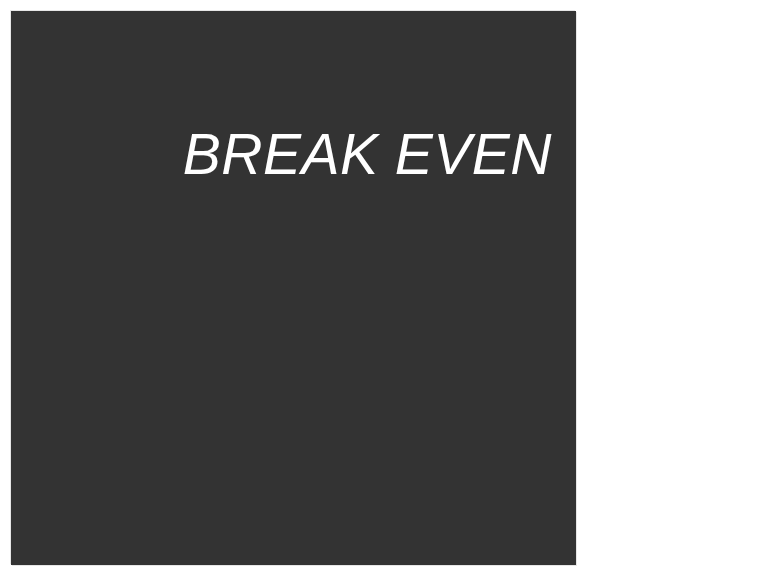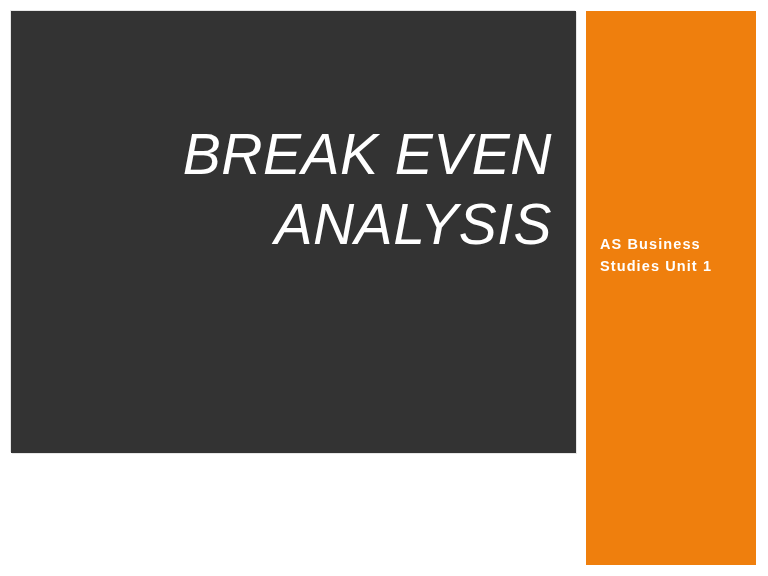--- a/index.html
+++ b/index.html
@@ -24,21 +24,21 @@
     height: 576px;
     background: #ffffff;
   }
 
   
   #title-panel {
     position: absolute;
     left: 11px;
     top: 11px;
     width: 565px;
-    height: 442px;
+    height: 554px;
     background: #333333;
     box-shadow: -1px -1px 0 0 #e6e6e6, 1px 1px 0 0 #e6e6e6;
     box-sizing: border-box;
   }
 
   #title-block {
     position: absolute;
     left: 20px;
     right: 24px;
     top: 108px;
@@ -88,24 +88,17 @@
   }
 </style>
 </head>
 <body>
 
 <div id="slide">
 
   <div id="title-panel">
     <div id="title-block">
       <span class="title-line">BREAK EVEN</span>
-      <span class="title-line">ANALYSIS</span>
     </div>
   </div>
 
-  <div id="subtitle-panel">
-    <div id="subtitle-block">
-      <span class="subtitle-line">AS Business</span>
-      <span class="subtitle-line">Studies Unit 1</span>
-    </div>
-  </div>
 
 </div>
 
 </body></html>

